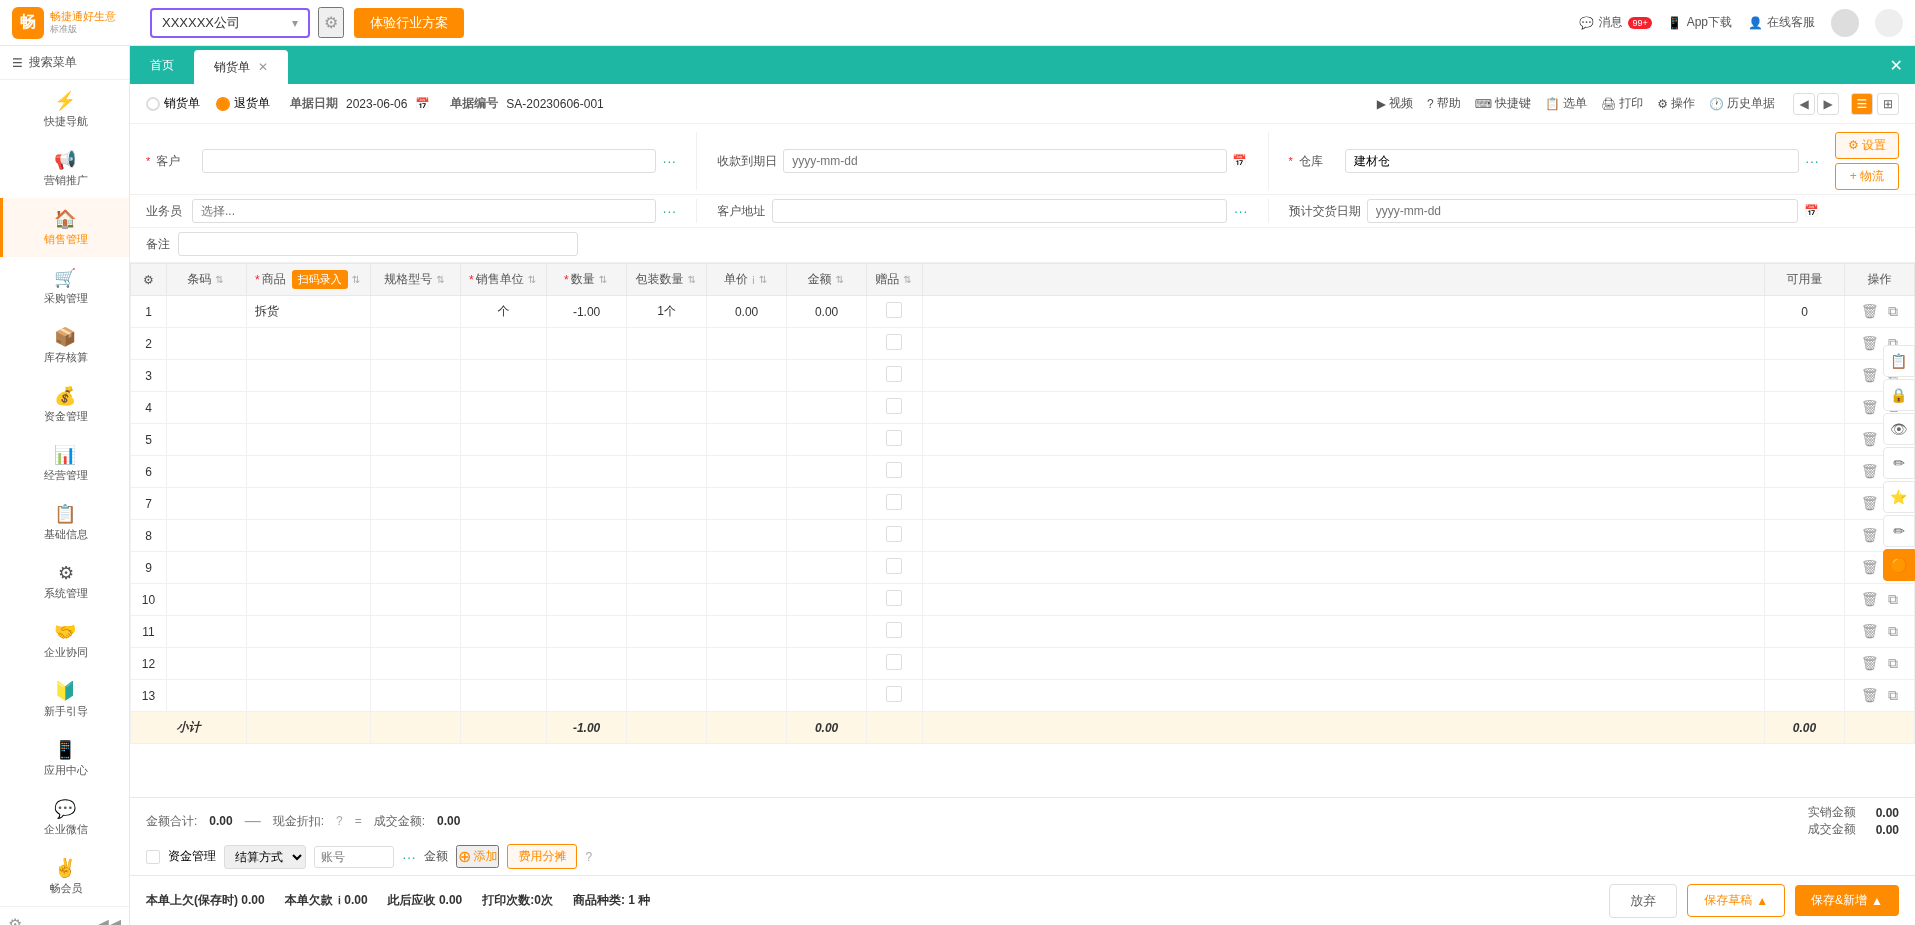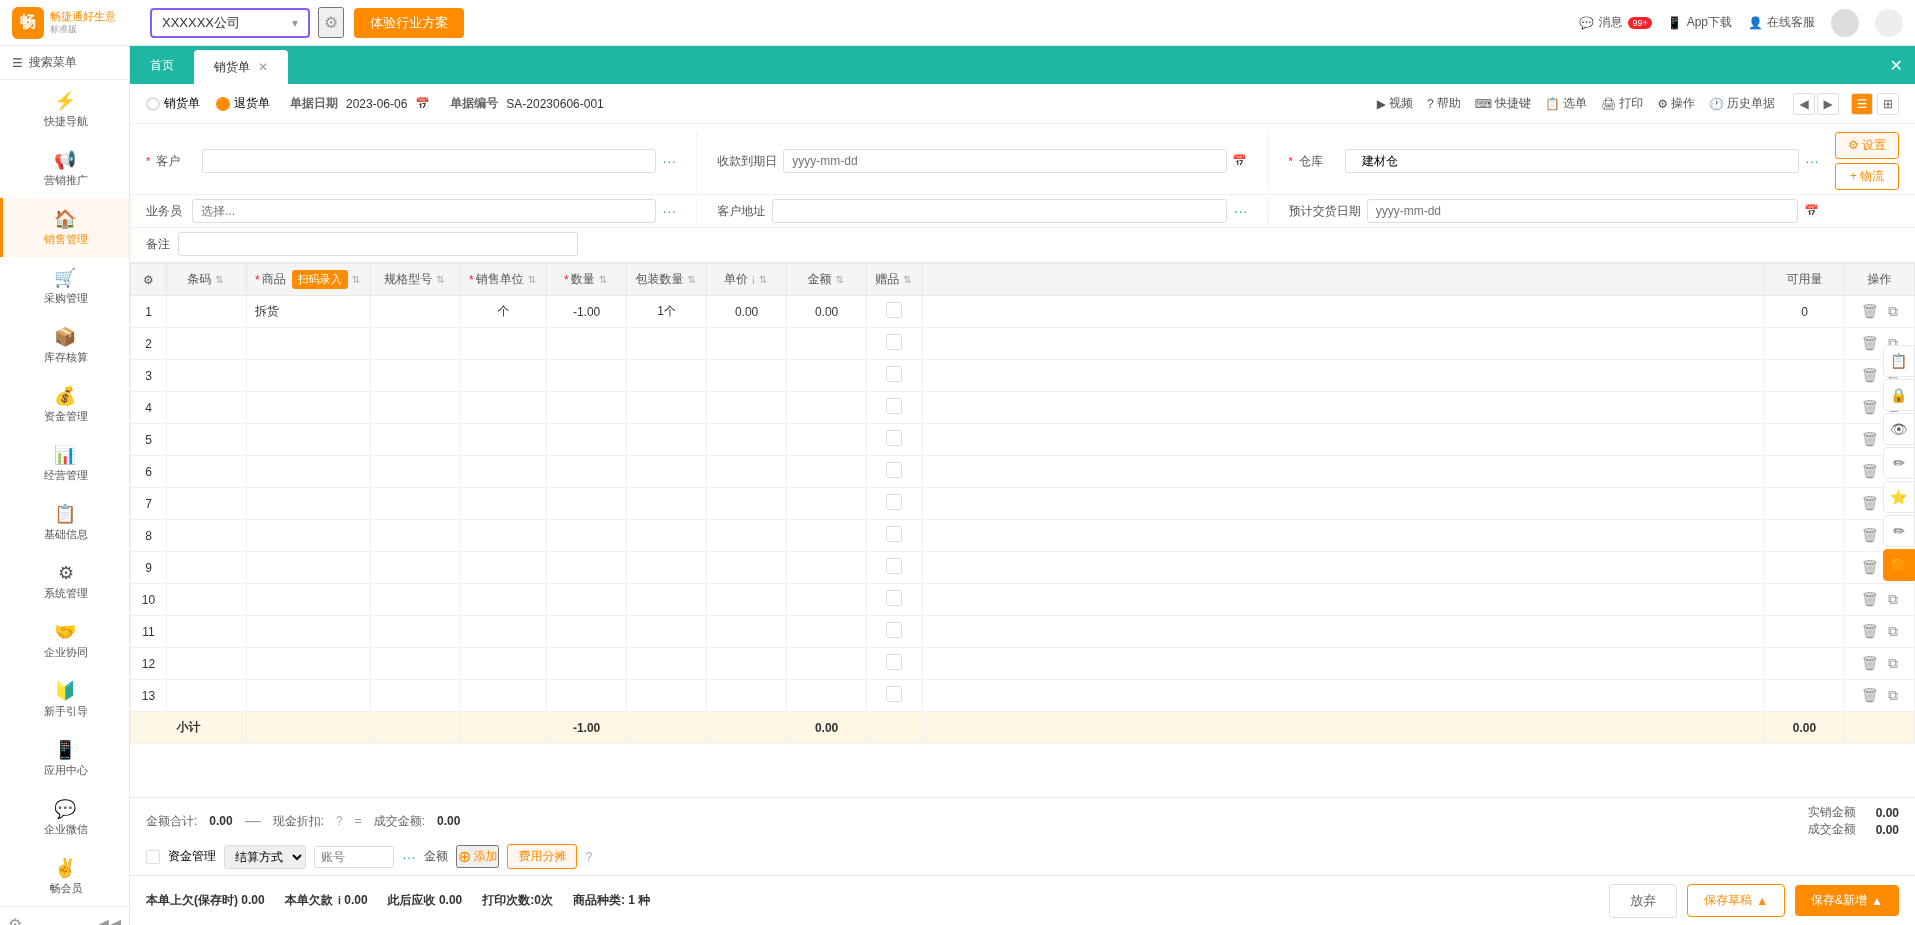--- a/index.html
+++ b/index.html
@@ -78,21 +78,21 @@
     .col-gift { width: 50px; }
     .col-avail { width: 80px; }
     .col-ops { width: 70px; }
     .red-text { color: #f5222d; }
     .scan-btn { background: #ff8c00; color: white; border: none; border-radius: 3px; padding: 2px 6px; cursor: pointer; font-size: 11px; margin-left: 4px; }
     .th-required { color: #f5222d; }
     .sort-icon { color: #aaa; cursor: pointer; margin: 0 2px; font-size: 10px; }
     .th-content { display: flex; align-items: center; justify-content: center; gap: 2px; }
     .checkbox-cell { width: 16px; height: 16px; border: 1px solid #ddd; border-radius: 2px; display: inline-block; }
     .op-icon { color: #999; cursor: pointer; margin: 0 3px; font-size: 14px; }
-    .subtotal-row td { background: #fff7e6; font-weight: bold; }
+    .subtotal-row td { background: #fff7e6; font-weight: bold; font-style: italic; }
     .info-icon { color: #aaa; font-size: 11px; margin-left: 2px; cursor: pointer; }
 
     
     .bottom-bar { background: #fff; border-top: 1px solid #e8e8e8; padding: 6px 16px; flex-shrink: 0; }
     .amount-row { display: flex; align-items: center; gap: 12px; margin-bottom: 6px; }
     .amount-label { color: #666; text-align: center; }
     .amount-value { color: #333; font-weight: bold; }
     .minus-btn { color: #999; cursor: pointer; font-size: 16px; }
     .equals-sign { color: #999; }
     .payment-row { display: flex; align-items: center; gap: 8px; }
@@ -319,21 +319,21 @@
         <div style="width:1px;background:#f0f0f0;margin:0 20px;"></div>
         <div style="flex:1;display:flex;align-items:center;gap:6px;">
           <span style="color:#555;">收款到期日</span>
           <input type="text" style="border: 1px solid rgb(221, 221, 221); border-radius: 3px; padding: 4px 8px; flex: 1 1 0%; font-size: 12px; color: rgb(204, 204, 204);" placeholder="yyyy-mm-dd">
           <span class="calendar-icon">📅</span>
         </div>
         <div style="width:1px;background:#f0f0f0;margin:0 20px;"></div>
         <div style="flex:1;display:flex;align-items:center;gap:6px;">
           <span style="color:#f5222d;font-size:11px;">*</span>
           <span style="color:#555;min-width:40px;">仓库</span>
-          <input type="text" style="border: 1px solid rgb(221, 221, 221); border-radius: 3px; padding: 4px 16px; flex: 1 1 0%; font-size: 12px;" value="建材仓">
+          <input type="text" style="border: 1px solid rgb(221, 221, 221); border-radius: 3px; padding: 4px 8px; flex: 1 1 0%; font-size: 12px;" value="建材仓">
           <span class="dots-btn">···</span>
         </div>
         <div style="display:flex;flex-direction:column;gap:4px;margin-left:16px;">
           <button class="right-btn setup">⚙ 设置</button>
           <button class="right-btn">+ 物流</button>
         </div>
       </div>
 
       <div style="background:#fff;padding:4px 16px 4px;display:flex;gap:0;border-bottom:1px solid #f0f0f0;">
         <div style="flex:1;display:flex;align-items:center;gap:6px;">

